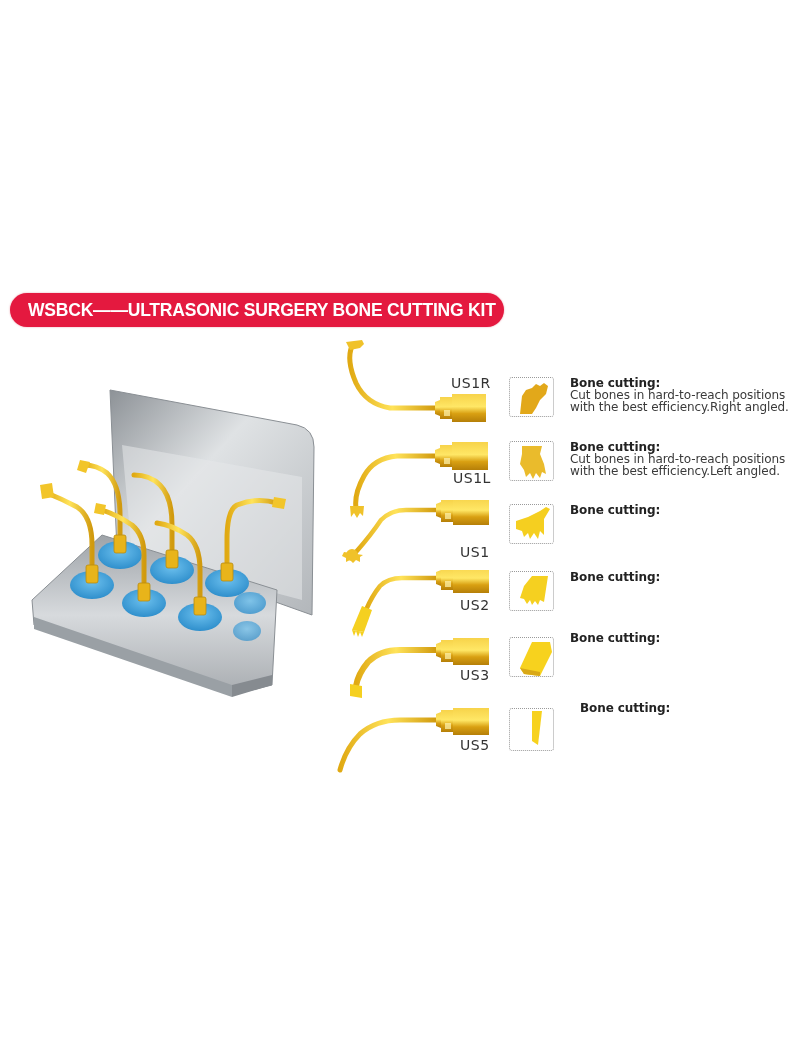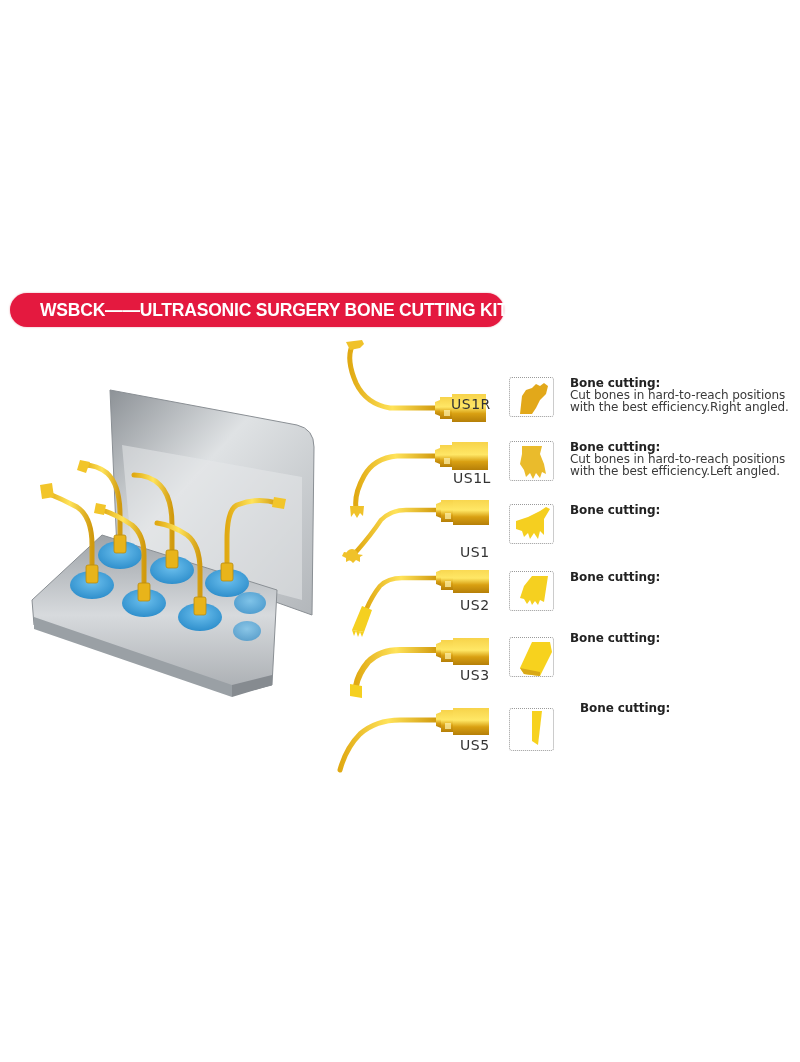--- a/index.html
+++ b/index.html
@@ -8,21 +8,21 @@
     font-family:"Liberation Sans", sans-serif;
   }
   .banner {
     position:absolute; left:10px; top:293px; width:494px; height:34px;
     background:#e4193f; border-radius:17px;
     box-shadow: 0 0 2px rgba(200,0,40,0.4);
     display:flex; align-items:center;
   }
   .banner-text {
     color:#ffffff; font-weight:bold; font-size:17.5px; letter-spacing:-0.2px;
-    padding-left:30px; white-space:nowrap;
+    padding-left:18px; white-space:nowrap;
     font-family:"Liberation Sans", sans-serif;
   }
   .kit { position:absolute; left:22px; top:385px; width:300px; height:320px; }
   .instrument { position:absolute; }
   .model-label {
     position:absolute; font-size:14px; color:#333333; letter-spacing:0.5px;
     font-family:"DejaVu Sans", sans-serif;
   }
   .detail-box {
     position:absolute; width:45px; height:40px;
@@ -119,21 +119,21 @@
 
 <div>
   <svg class="instrument" style="left:340px;top:338px" width="150" height="85" viewBox="0 0 150 85">
     <path d="M12 8 Q6 22 16 45 Q26 66 50 70 L95 70" fill="none" stroke="url(#goldV)" stroke-width="5" stroke-linecap="round"></path>
     <path d="M6 4 L22 2 L24 6 L20 10 L10 12 Z" fill="#f0c22a"></path>
     <path d="M95 64 L100 62 L100 78 L95 76 Z" fill="url(#goldH)"></path>
     <rect x="100" y="59" width="12" height="22" fill="url(#goldH)"></rect>
     <rect x="112" y="56" width="34" height="28" fill="url(#goldH)"></rect>
     <rect x="104" y="72" width="6" height="6" fill="#fff5b0" opacity="0.7"></rect>
   </svg>
-  <span class="model-label" style="left:451px;top:396px">US1R</span>
+  <span class="model-label" style="left:451px;top:375px">US1R</span>
   <div class="detail-box" style="left:509px;top:377px">
     <svg width="45" height="40" viewBox="0 0 45 40">
       <path d="M10 36 L12 18 L16 12 L22 10 L26 6 L30 8 L34 5 L38 8 L36 16 L30 22 L26 30 L22 36 Z" fill="#e2a81a"></path>
     </svg>
   </div>
   <div class="desc" style="left:570px;top:377px">
     <span class="desc-title">Bone cutting:</span>
     <span class="desc-body">Cut bones in hard-to-reach positions
 with the best efficiency.Right  angled.</span>
   </div>

